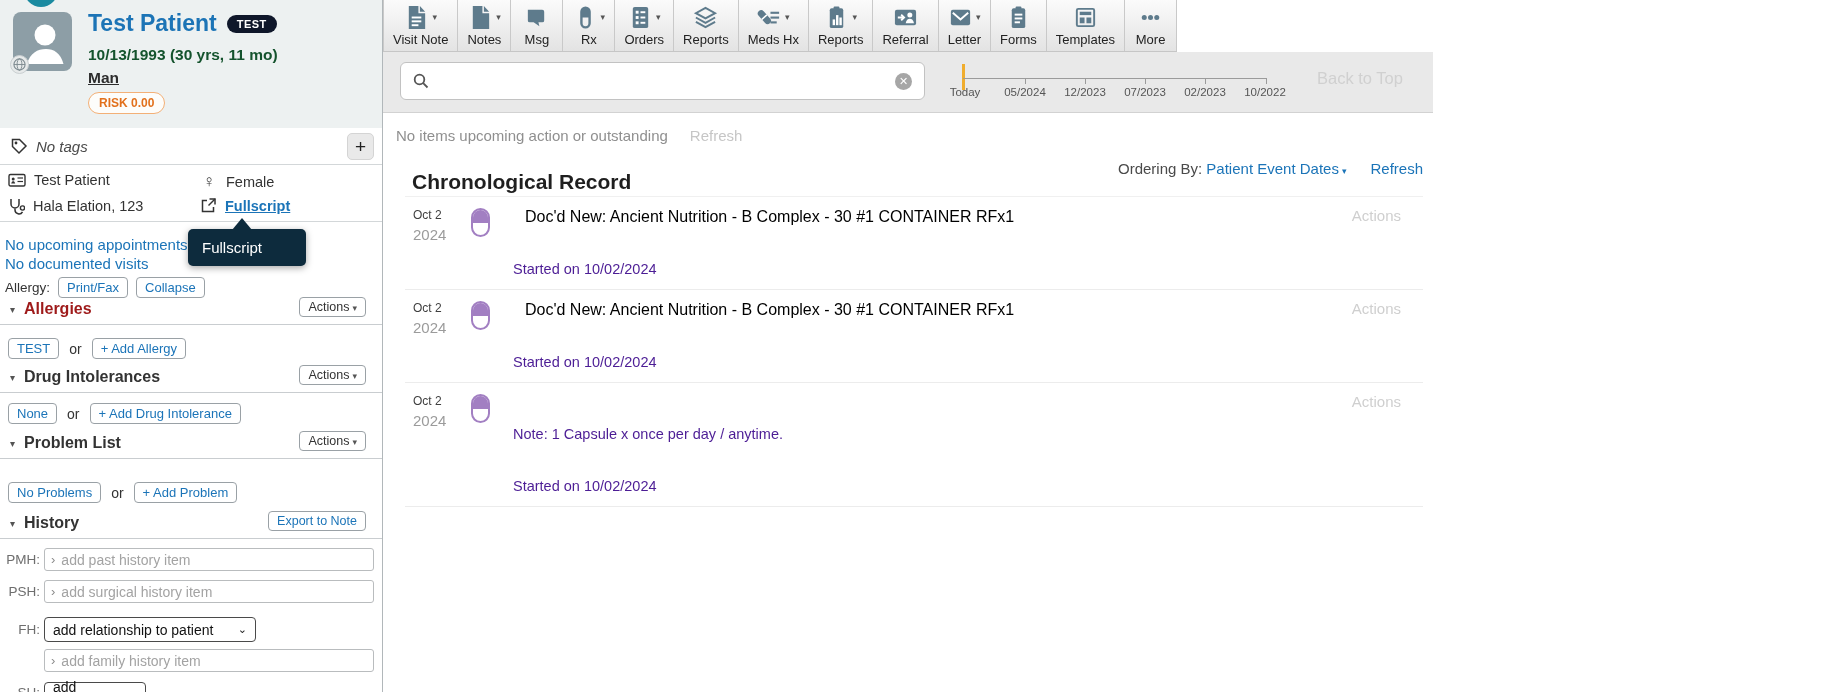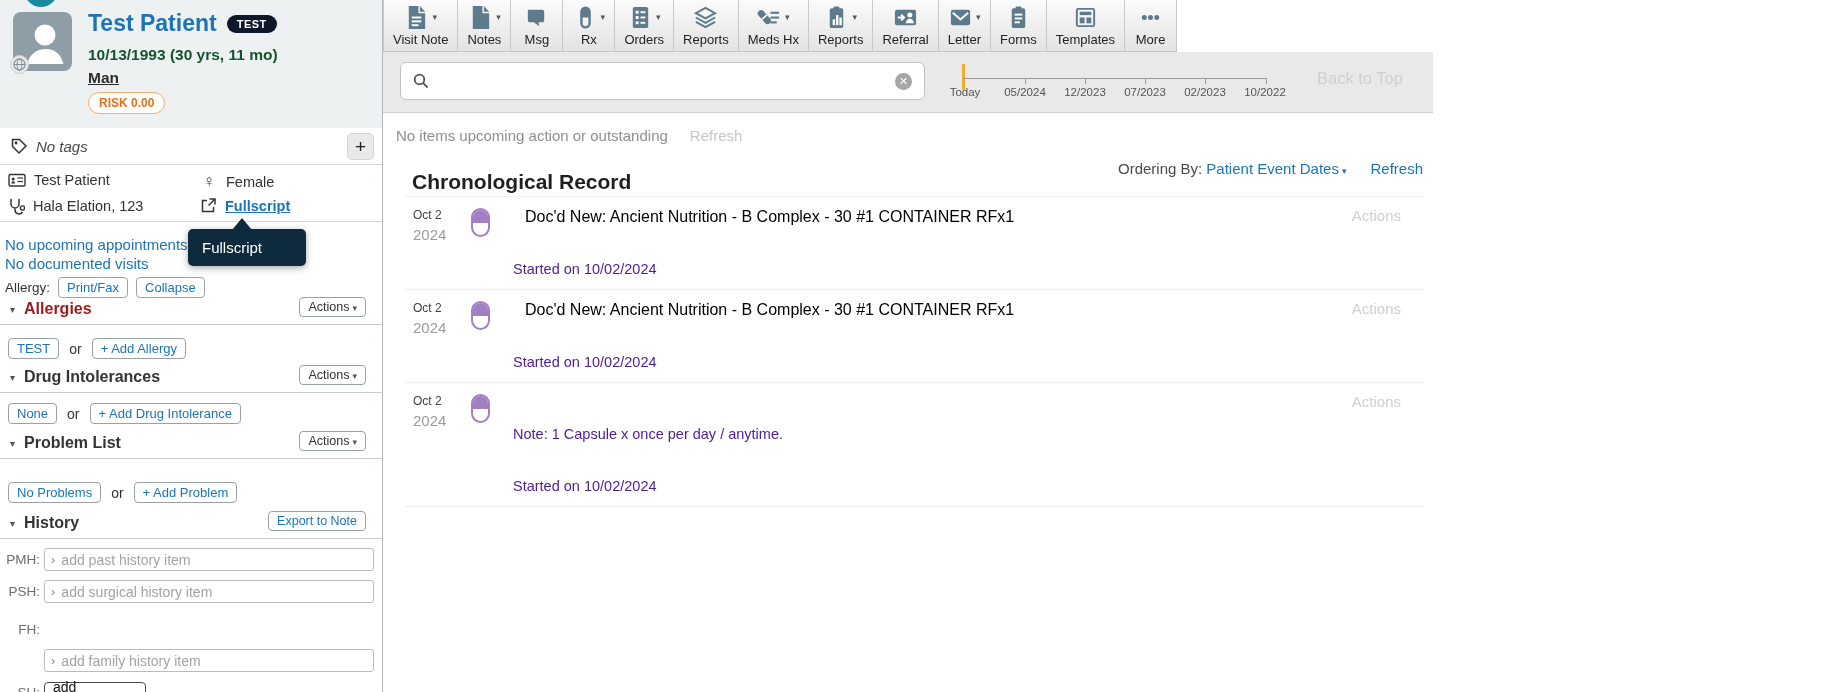--- a/index.html
+++ b/index.html
@@ -228,20 +228,24 @@
       <input class="hist-input" placeholder="add past history item" style="">
     </div>
 
     <div class="hist-label" style="left:4px; top:584px;">PSH:</div>
     <div class="hist-input-wrap" style="top:580px;">
       <span class="chev">›</span>
       <input class="hist-input" placeholder="add surgical history item" style="">
     </div>
 
     <div class="hist-label" style="left:4px; top:622px;">FH:</div>
+    <div class="sel" style="top:617px; width:212px;">
+      <span>add relationship to patient</span>
+      <span class="sel-chev">⌄</span>
+    </div>
 
     <div class="hist-input-wrap" style="top:649px;">
       <span class="chev">›</span>
       <input class="hist-input" placeholder="add family history item" style="">
     </div>
 
     <div class="hist-label" style="left:4px; top:685px;">SH:</div>
     <div class="sel" style="top:682px; width:102px;">
       <span>add special</span>
       <span class="sel-chev">⌄</span>

